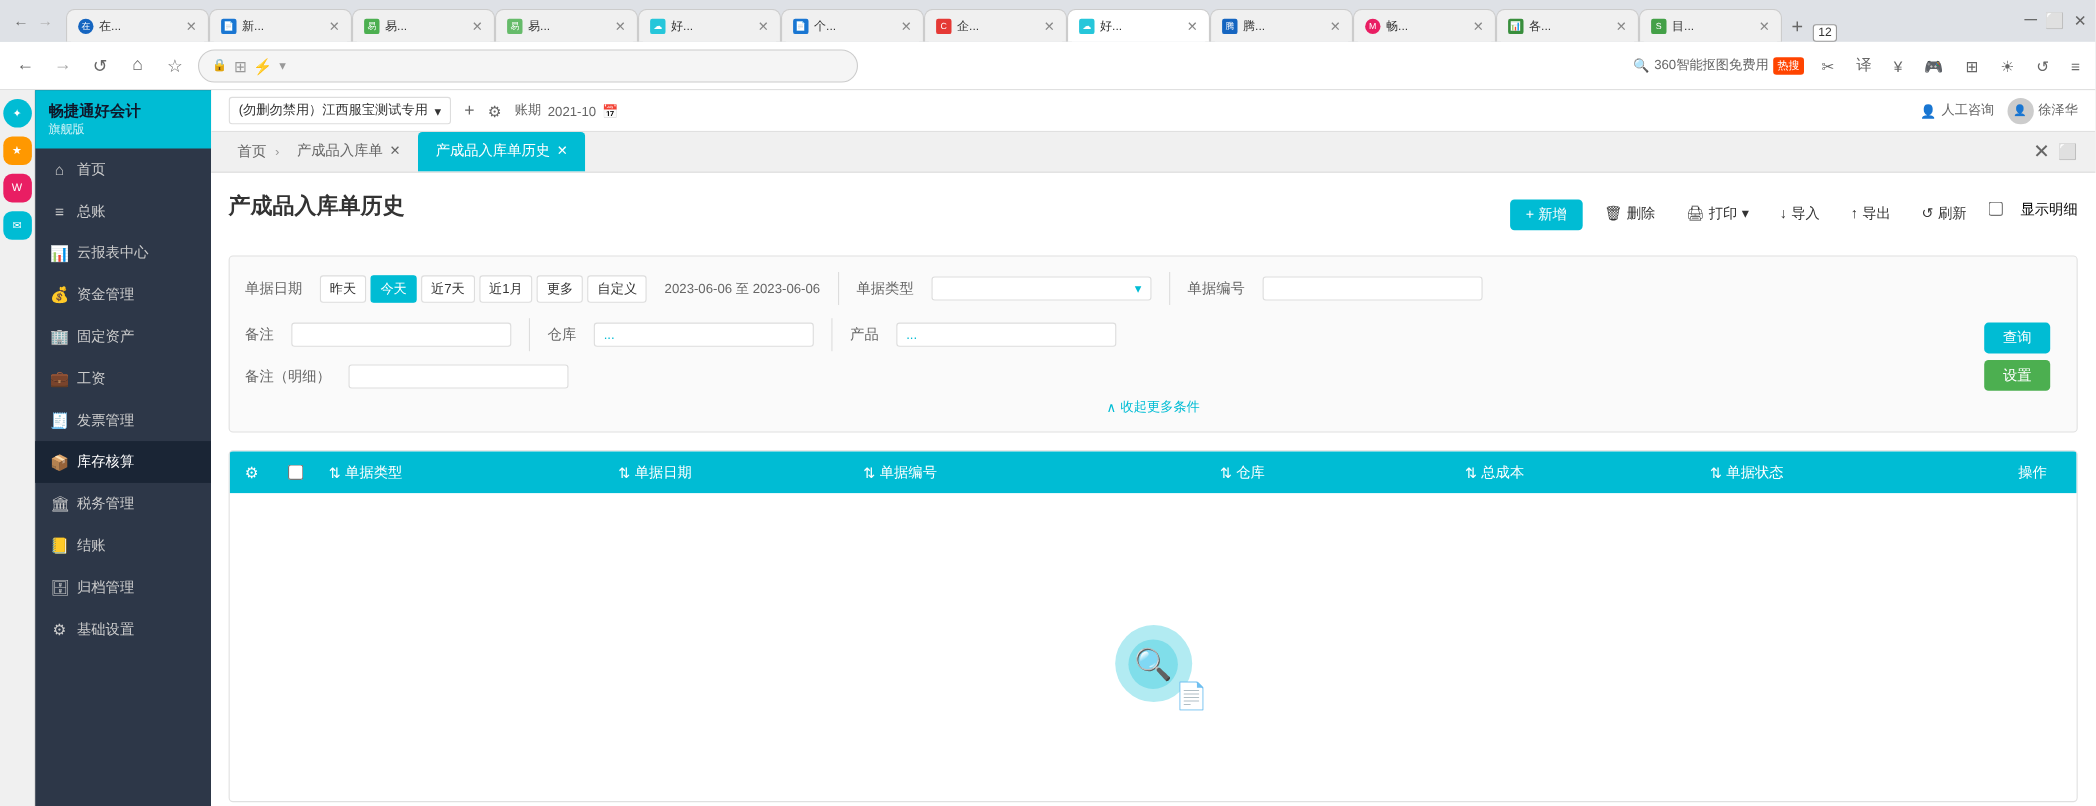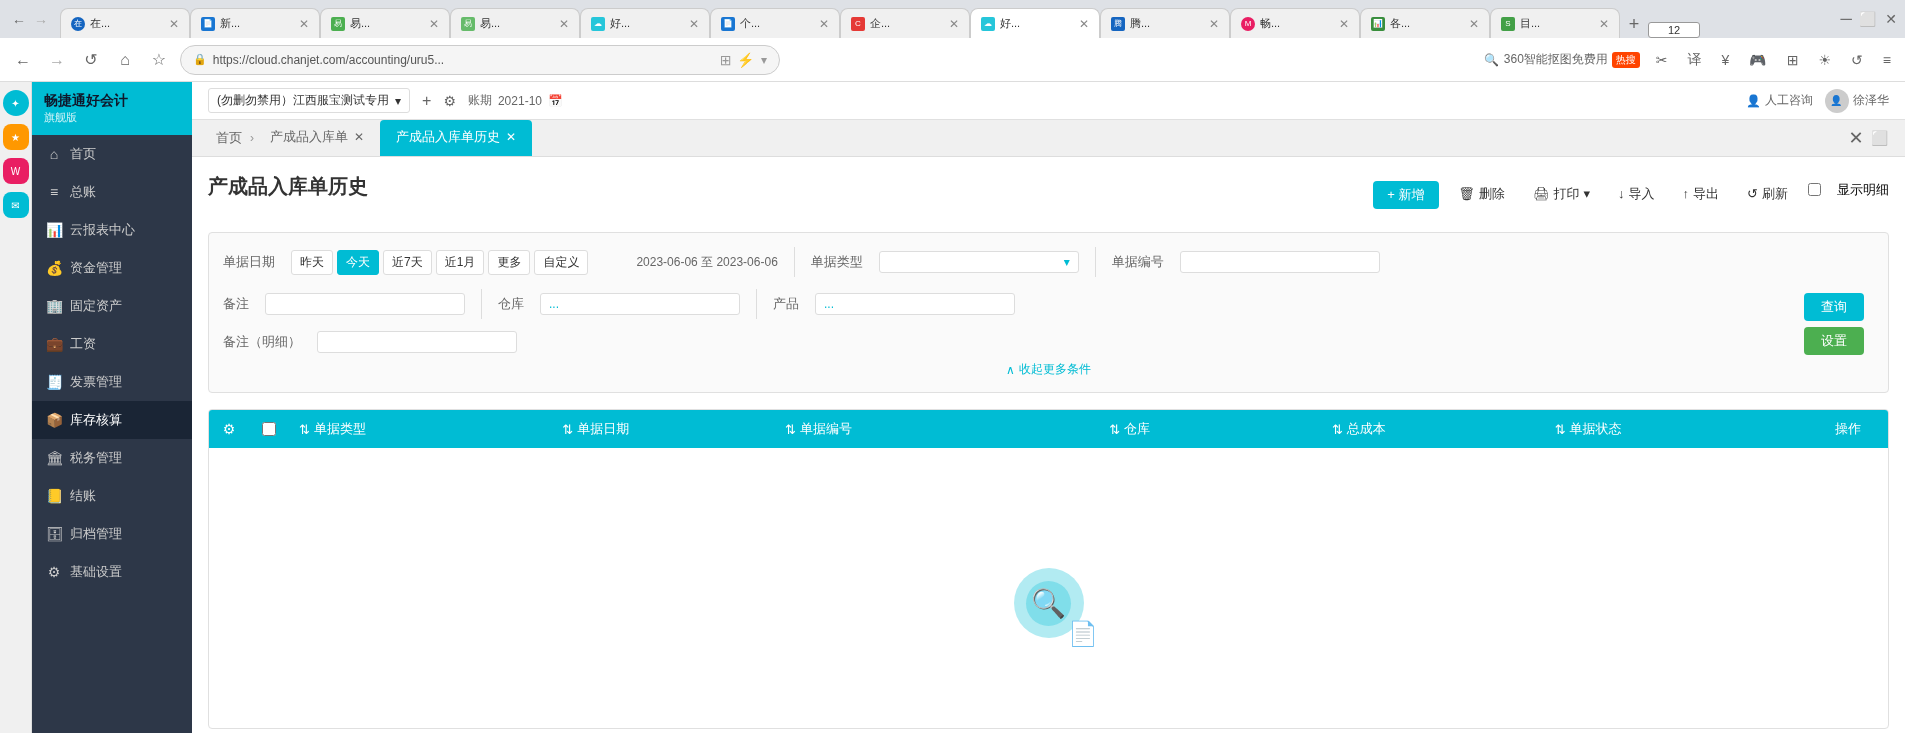--- a/index.html
+++ b/index.html
@@ -7,21 +7,21 @@
 
     
     .browser-frame { background: #dee1e6; width: 100%; }
     .tab-bar { display: flex; align-items: flex-end; height: 38px; background: #dee1e6; padding: 0 0 0 60px; gap: 0; }
     .tab { display: flex; align-items: center; height: 30px; padding: 0 10px; background: #f0f0f0; border-radius: 8px 8px 0 0; font-size: 12px; color: #333; gap: 5px; min-width: 130px; max-width: 170px; border: 1px solid #ccc; border-bottom: none; cursor: pointer; }
     .tab.active { background: #fff; z-index: 1; }
     .tab-favicon { width: 14px; height: 14px; border-radius: 2px; flex-shrink: 0; }
     .tab-title { flex: 1; overflow: hidden; text-overflow: ellipsis; white-space: nowrap; font-size: 11px; }
     .tab-close { font-size: 12px; color: #888; cursor: pointer; flex-shrink: 0; }
     .tab-add { width: 28px; height: 28px; display: flex; align-items: center; justify-content: center; font-size: 18px; color: #666; cursor: pointer; }
-    .tab-count { background: #fff; border: 1px solid #999; border-radius: 3px; font-size: 11px; padding: 1px 19px; color: #333; }
+    .tab-count { background: #fff; border: 1px solid #999; border-radius: 3px; font-size: 11px; padding: 1px 4px; color: #333; }
 
     .nav-bar { display: flex; align-items: center; height: 44px; background: #fff; padding: 0 10px; gap: 8px; border-bottom: 1px solid #ddd; }
     .nav-btn { width: 26px; height: 26px; display: flex; align-items: center; justify-content: center; cursor: pointer; color: #666; font-size: 16px; border-radius: 4px; }
     .address-bar { flex: 1; height: 30px; border: 1px solid #ccc; border-radius: 15px; display: flex; align-items: center; padding: 0 12px; background: #f5f5f5; font-size: 12px; color: #333; gap: 6px; max-width: 600px; }
     .address-lock { color: #4caf50; font-size: 11px; }
     .address-text { flex: 1; color: #555; }
     .toolbar-right { display: flex; align-items: center; gap: 12px; flex: 1; justify-content: flex-end; }
     .toolbar-search { display: flex; align-items: center; gap: 4px; font-size: 12px; color: #666; }
     .hot-badge { background: #ff4400; color: #fff; font-size: 10px; padding: 1px 4px; border-radius: 3px; }
     .toolbar-icon { font-size: 14px; color: #666; cursor: pointer; padding: 0 4px; }
@@ -176,21 +176,20 @@
   </div>
 
   <div class="nav-bar">
     <div class="nav-btn">←</div>
     <div class="nav-btn" style="color:#aaa;">→</div>
     <div class="nav-btn">↺</div>
     <div class="nav-btn">⌂</div>
     <div class="nav-btn">☆</div>
     <div class="address-bar">
       <span class="address-lock">🔒</span>
-      <span class="address-text">https://cloud.chanjet.com/accounting/uru5...</span>
       <span style="color:#999;font-size:14px;">⊞</span>
       <span style="color:#999;font-size:14px;">⚡</span>
       <span style="color:#999;font-size:12px;">▾</span>
     </div>
     <div class="toolbar-right">
       <div class="toolbar-search">
         <span>🔍</span>
         <span>360智能抠图免费用</span>
         <span class="hot-badge">热搜</span>
       </div>
@@ -363,21 +362,21 @@
         <div class="filter-row">
           <span class="filter-label">单据日期</span>
           <div class="date-filter-btns">
             <button class="date-btn">昨天</button>
             <button class="date-btn active">今天</button>
             <button class="date-btn">近7天</button>
             <button class="date-btn">近1月</button>
             <button class="date-btn">更多</button>
             <button class="date-btn">自定义</button>
           </div>
-          <div style="display:flex;align-items:center;gap:4px;margin-left:32px;">
+          <div style="display:flex;align-items:center;gap:4px;">
             <span class="date-range">2023-06-06 至 2023-06-06</span>
           </div>
 
           <div class="filter-separator"></div>
 
           <span class="filter-label">单据类型</span>
           <div class="filter-select" style="min-width:200px;">
             <span style="flex:1;color:#999;"></span>
             <span style="color:#00bcd4;">▾</span>
           </div>

